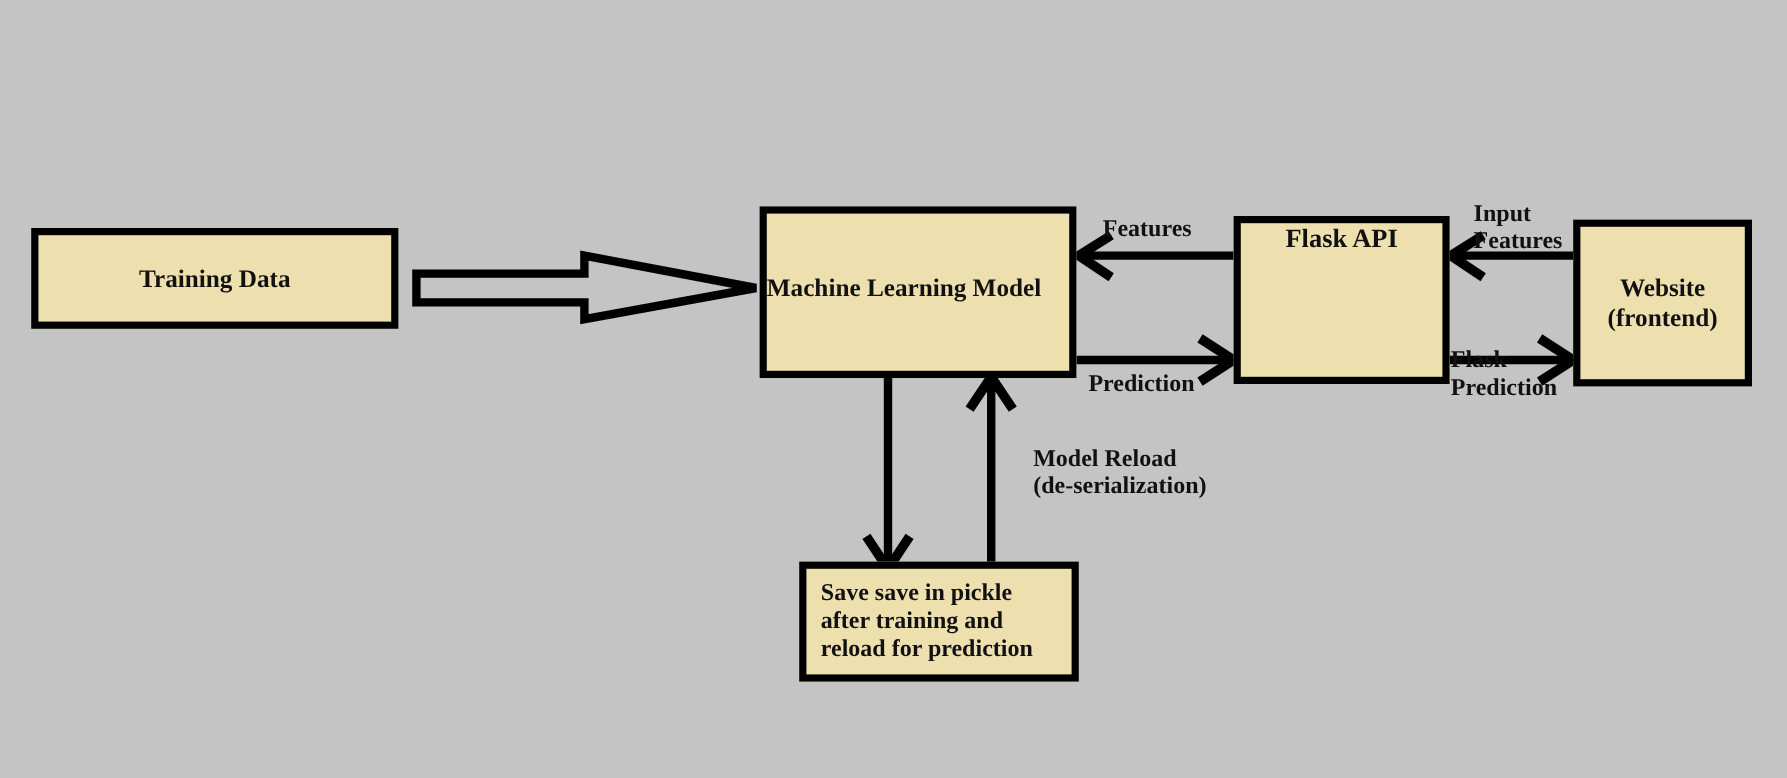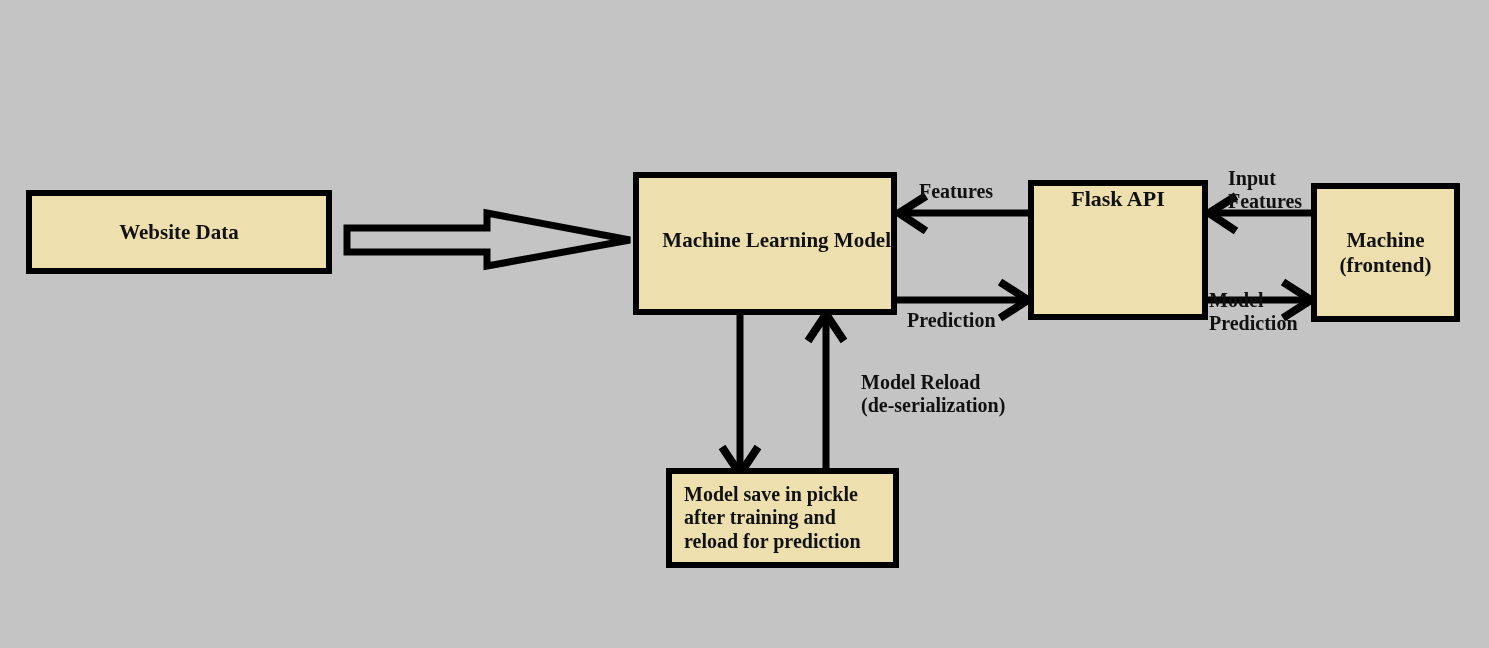--- a/index.html
+++ b/index.html
@@ -37,21 +37,21 @@
   }
   #node-training-data .node-label {
     text-align: center;
     font-size: 21px;
   }
   #node-ml-model {
     left: 633px; top: 172px; width: 264px; height: 143px;
     align-items: flex-start; justify-content: center;
   }
   #node-ml-model .node-label {
-    text-align: right;
+    text-align: left;
     font-size: 21px;
     padding-top: 50px;
   }
   #node-flask-api {
     left: 1028px; top: 180px; width: 180px; height: 140px;
     align-items: flex-start; justify-content: center;
   }
   #node-flask-api .node-label {
     text-align: center;
     font-size: 22px;
@@ -155,49 +155,49 @@
       <polyline class="head" points="722,447 740,474 758,447"></polyline>
     </g>
 
     <g>
       <line class="stroke" x1="826" y1="470" x2="826" y2="314"></line>
       <polyline class="head" points="808,341 826,314 844,341"></polyline>
     </g>
   </svg>
 
   <div class="node" id="node-training-data">
-    <span class="node-label">Website Data</span>
+    <span class="node-label">Training Data</span>
   </div>
 
   <div class="node" id="node-ml-model">
     <span class="node-label">Machine Learning Model</span>
   </div>
 
   <div class="node" id="node-flask-api">
     <span class="node-label">Flask API</span>
   </div>
 
   <div class="node" id="node-website">
-    <span class="node-label">Machine
+    <span class="node-label">Website
 (frontend)</span>
   </div>
 
   <div class="node" id="node-pickle-store">
-    <span class="node-label">Model save in pickle
+    <span class="node-label">Save save in pickle
 after training and
 reload for prediction</span>
   </div>
 
   <div class="edge-label" id="label-features">Features</div>
 
   <div class="edge-label" id="label-prediction">Prediction</div>
 
   <div class="edge-label" id="label-input-features">Input
 Features</div>
 
-  <div class="edge-label" id="label-output-prediction">Model
+  <div class="edge-label" id="label-output-prediction">Flask
 Prediction</div>
 
 
   <div class="edge-label" id="label-model-reload">Model Reload
 (de-serialization)</div>
 
 </div>
 
 </body></html>

